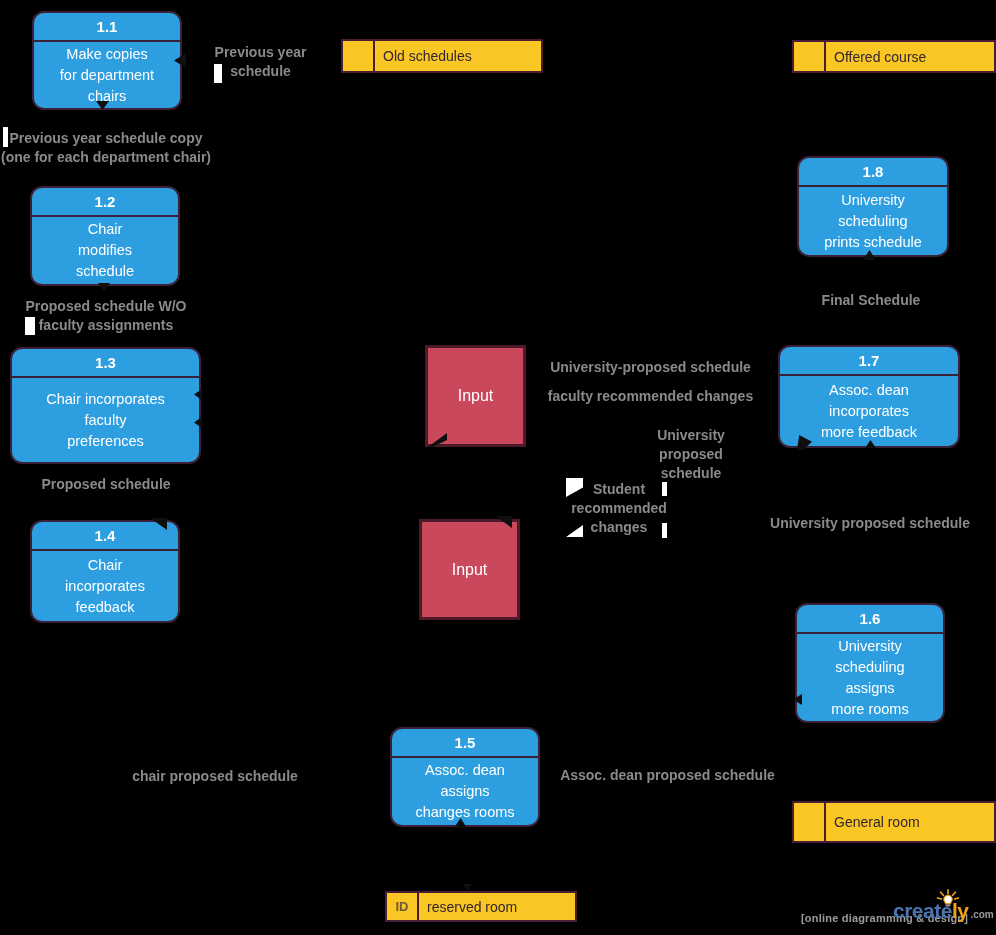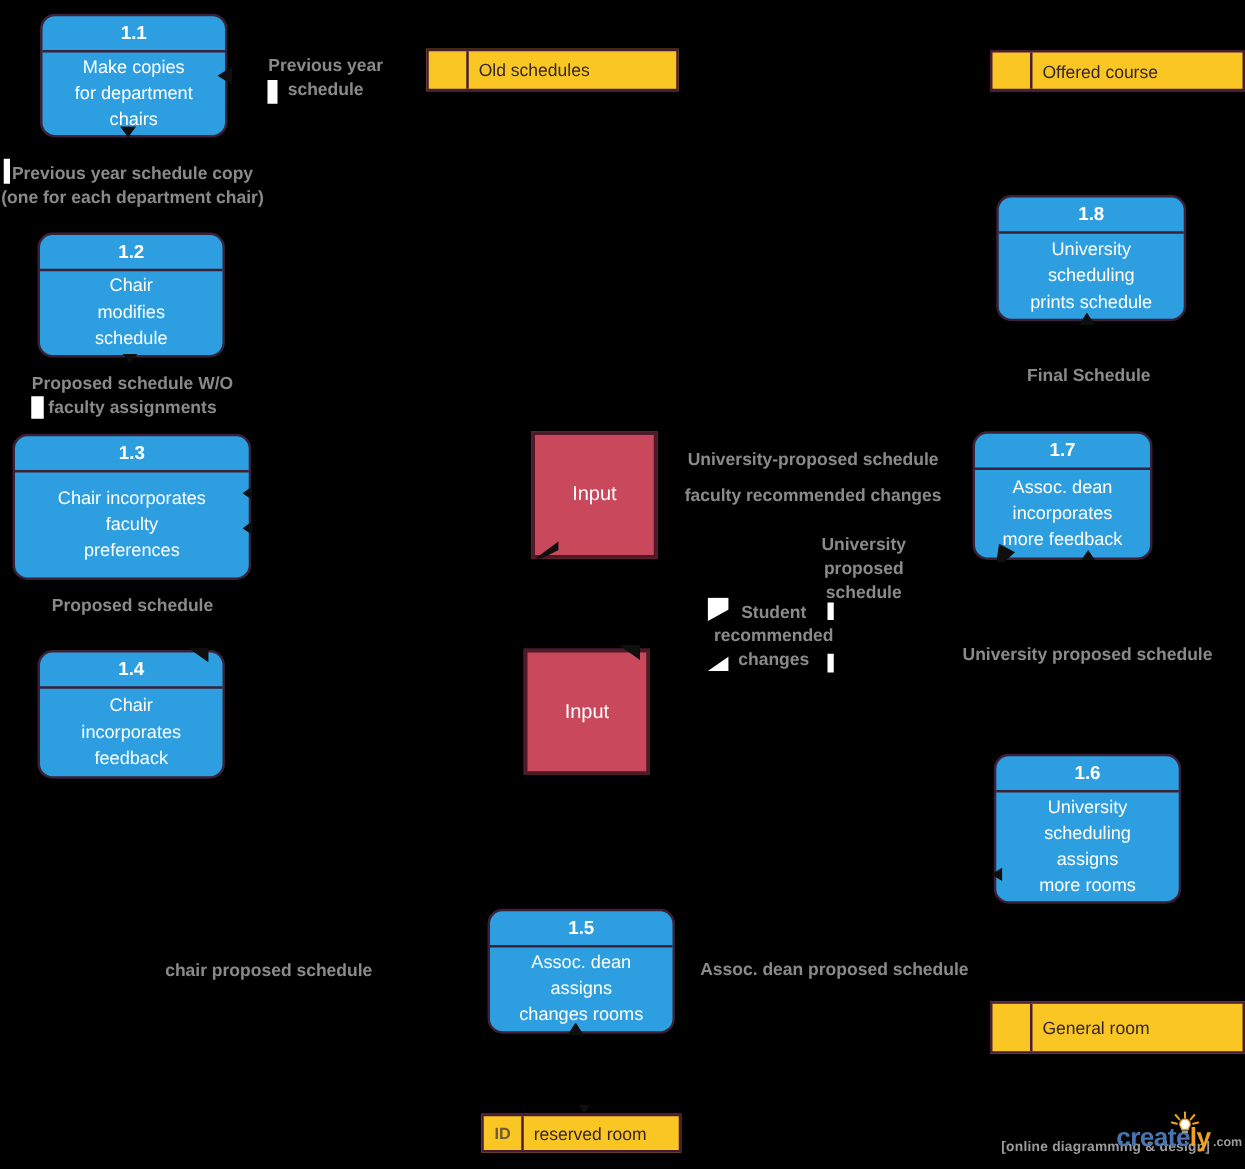--- a/index.html
+++ b/index.html
@@ -101,21 +101,21 @@
     <div class="p-head">1.5</div>
     <div class="p-body">Assoc. dean assigns
 changes rooms</div>
   </div>
   <div class="process" style="left:795px;top:603px;width:150px;height:120px">
     <div class="p-head">1.6</div>
     <div class="p-body">University
 scheduling assigns
 more rooms</div>
   </div>
-  <div class="process" style="left:778px;top:345px;width:144px;height:103px">
+  <div class="process" style="left:778px;top:345px;width:182px;height:103px">
     <div class="p-head">1.7</div>
     <div class="p-body">Assoc. dean incorporates
 more feedback</div>
   </div>
   <div class="process" style="left:797px;top:156px;width:152px;height:101px">
     <div class="p-head">1.8</div>
     <div class="p-body">University scheduling
 prints schedule</div>
   </div>
 
@@ -131,21 +131,21 @@
     <div class="store-label">Old schedules</div>
   </div>
   <div class="store" style="left:792px;top:40px;width:204px;height:33px">
     <div class="store-id"></div>
     <div class="store-label">Offered course</div>
   </div>
   <div class="store" style="left:792px;top:801px;width:204px;height:42px">
     <div class="store-id"></div>
     <div class="store-label">General room</div>
   </div>
-  <div class="store" style="left:385px;top:891px;width:160px;height:31px">
+  <div class="store" style="left:385px;top:891px;width:192px;height:31px">
     <div class="store-id">ID</div>
     <div class="store-label">reserved room</div>
   </div>
 
   <div class="lbl" style="left:203px;top:43px;width:115px">Previous year
 schedule</div>
   <div class="lbl" style="left:0px;top:129px;width:212px">Previous year schedule copy
 (one for each department chair)</div>
   <div class="lbl" style="left:0px;top:297px;width:212px">Proposed schedule W/O
 faculty assignments</div>

